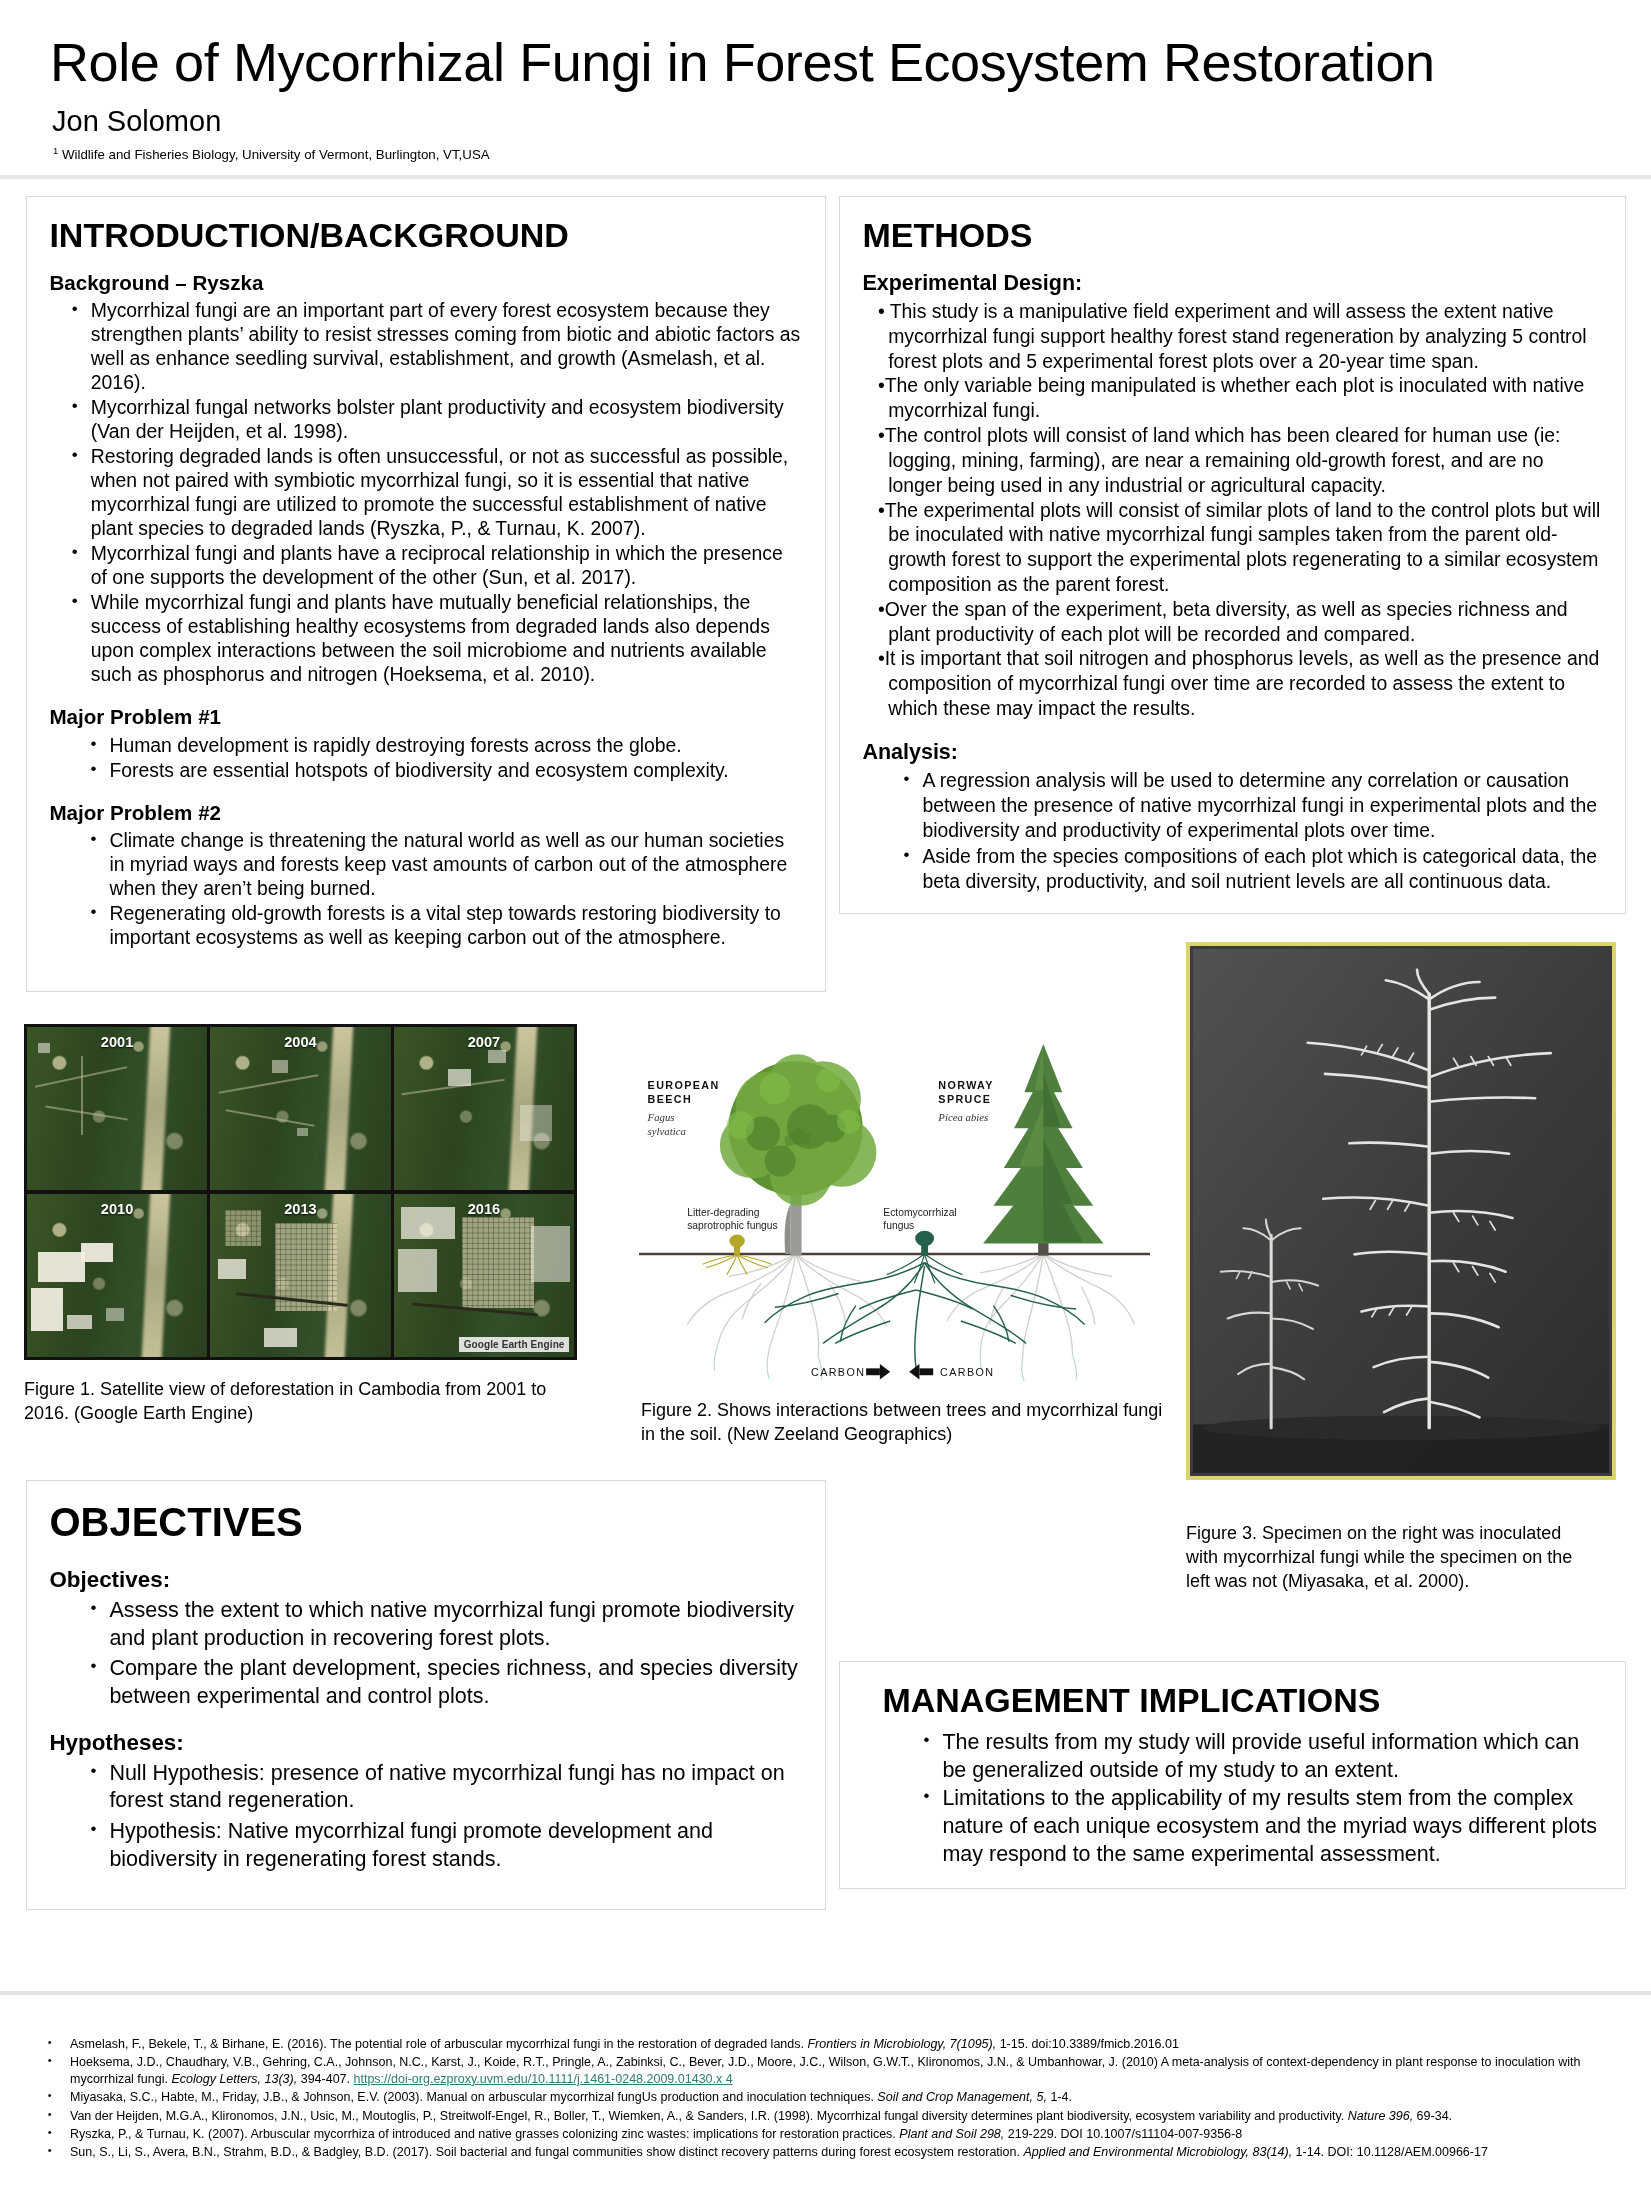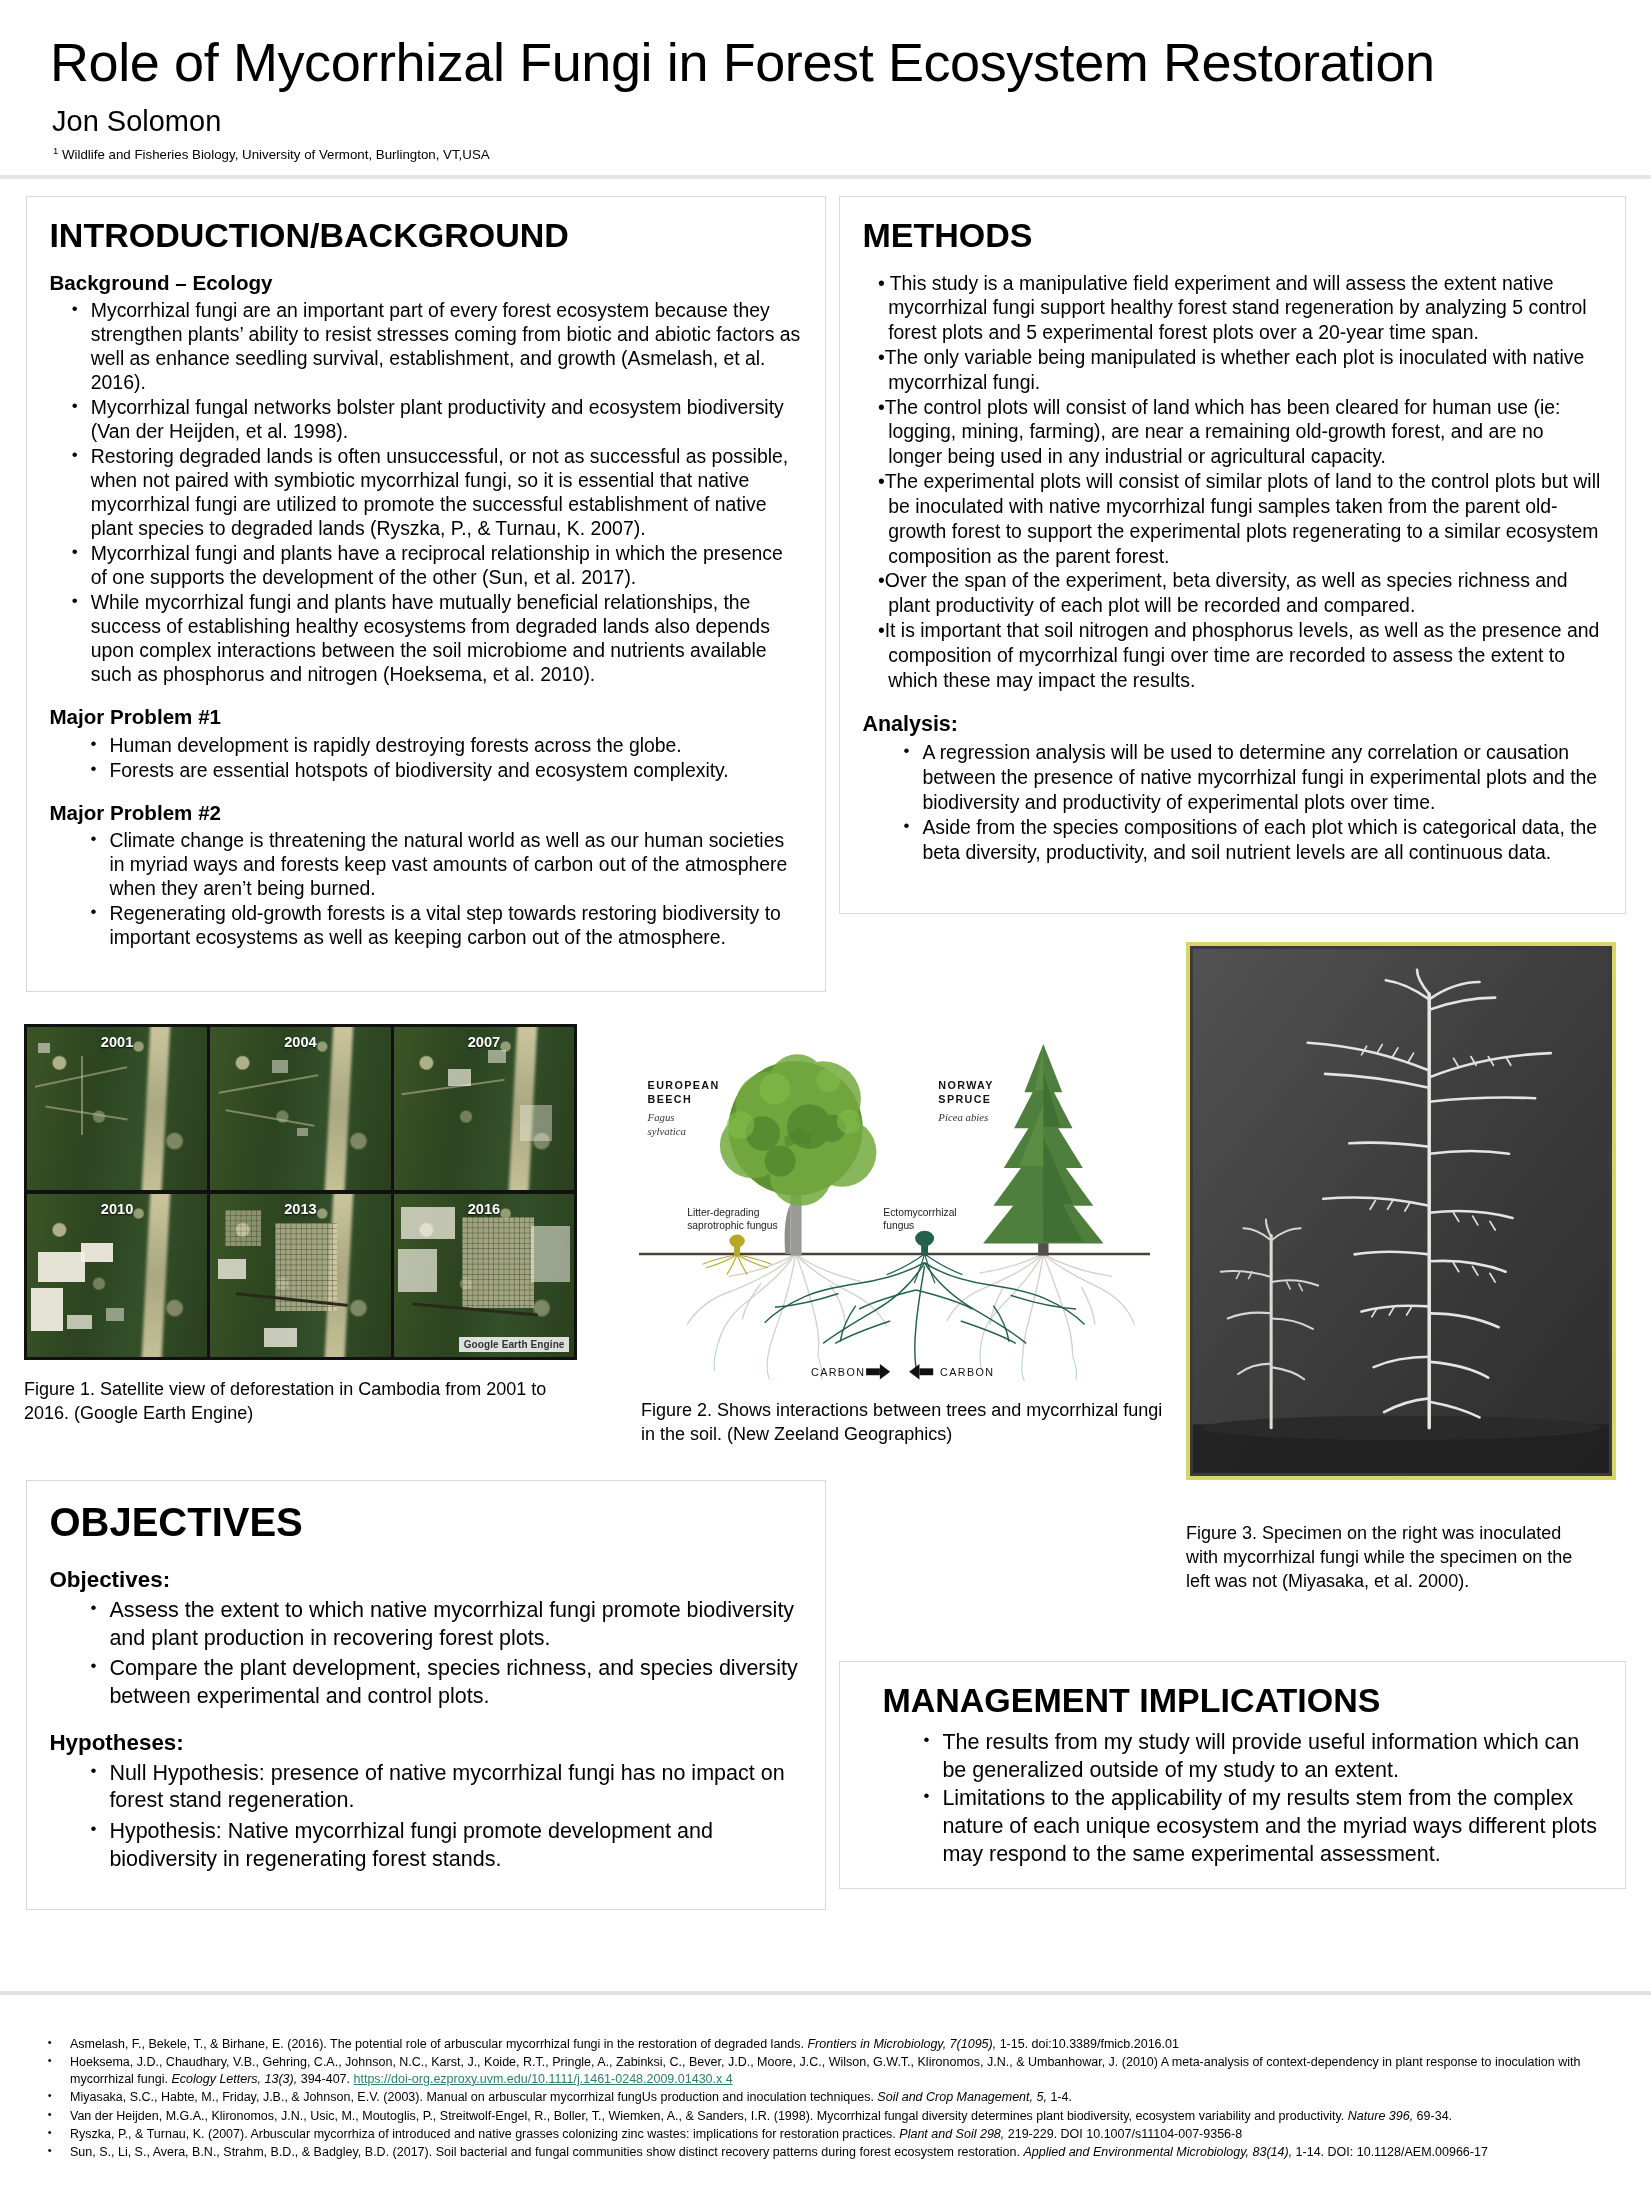--- a/index.html
+++ b/index.html
@@ -200,21 +200,21 @@
   <div id="author-name">Jon Solomon</div>
   <div id="affiliation">
     <sup>1</sup><span> Wildlife and Fisheries Biology, University of Vermont, Burlington, VT,USA</span>
   </div>
   <div id="header-rule"></div>
 </div>
 
 <section class="panel" id="panel-intro">
   <div class="pad">
     <h2 class="sec">INTRODUCTION/BACKGROUND</h2>
-    <h3 class="sub">Background – Ecology</h3>
+    <h3 class="sub">Background – Ryszka</h3>
     <ul class="bul">
       <li>Mycorrhizal fungi are an important part of every forest ecosystem because they strengthen plants’ ability to resist stresses coming from biotic and abiotic factors as well as enhance seedling survival, establishment, and growth (Asmelash, et al. 2016).</li>
       <li>Mycorrhizal fungal networks bolster plant productivity and ecosystem biodiversity (Van der Heijden, et al. 1998).</li>
       <li>Restoring degraded lands is often unsuccessful, or not as successful as possible, when not paired with symbiotic mycorrhizal fungi, so it is essential that native mycorrhizal fungi are utilized to promote the successful establishment of native plant species to degraded lands (Ryszka, P., &amp; Turnau, K. 2007).</li>
       <li>Mycorrhizal fungi and plants have a reciprocal relationship in which the presence of one supports the development of the other (Sun, et al. 2017).</li>
       <li>While mycorrhizal fungi and plants have mutually beneficial relationships, the success of establishing healthy ecosystems from degraded lands also depends upon complex interactions between the soil microbiome and nutrients available such as phosphorus and nitrogen (Hoeksema, et al. 2010).</li>
     </ul>
     <h3 class="sub spaced">Major Problem #1</h3>
     <ul class="bul indent">
       <li>Human development is rapidly destroying forests across the globe.</li>
@@ -224,20 +224,21 @@
     <ul class="bul indent">
       <li>Climate change is threatening the natural world as well as our human societies in myriad ways and forests keep vast amounts of carbon out of the atmosphere when they aren’t being burned.</li>
       <li>Regenerating old-growth forests is a vital step towards restoring biodiversity to important ecosystems as well as keeping carbon out of the atmosphere.</li>
     </ul>
   </div>
 </section>
 
 <section class="panel" id="panel-methods">
   <div class="pad">
     <h2 class="sec">METHODS</h2>
+    <h3 class="sub">Experimental Design:</h3>
     <div>
       <p class="m-para">• This study is a manipulative field experiment and will assess the extent native mycorrhizal fungi support healthy forest stand regeneration by analyzing 5 control forest plots and 5 experimental forest plots over a 20-year time span.</p>
       <p class="m-para">•The only variable being manipulated is whether each plot is inoculated with native mycorrhizal fungi.</p>
       <p class="m-para">•The control plots will consist of land which has been cleared for human use (ie: logging, mining, farming), are near a remaining old-growth forest, and are no longer being used in any industrial or agricultural capacity.</p>
       <p class="m-para">•The experimental plots will consist of similar plots of land to the control plots but will be inoculated with native mycorrhizal fungi samples taken from the parent old-growth forest to support the experimental plots regenerating to a similar ecosystem composition as the parent forest.</p>
       <p class="m-para">•Over the span of the experiment, beta diversity, as well as species richness and plant productivity of each plot will be recorded and compared.</p>
       <p class="m-para">•It is important that soil nitrogen and phosphorus levels, as well as the presence and composition of mycorrhizal fungi over time are recorded to assess the extent to which these may impact the results.</p>
     </div>
     <h3 class="sub spaced">Analysis:</h3>
     <ul class="bul indent">

